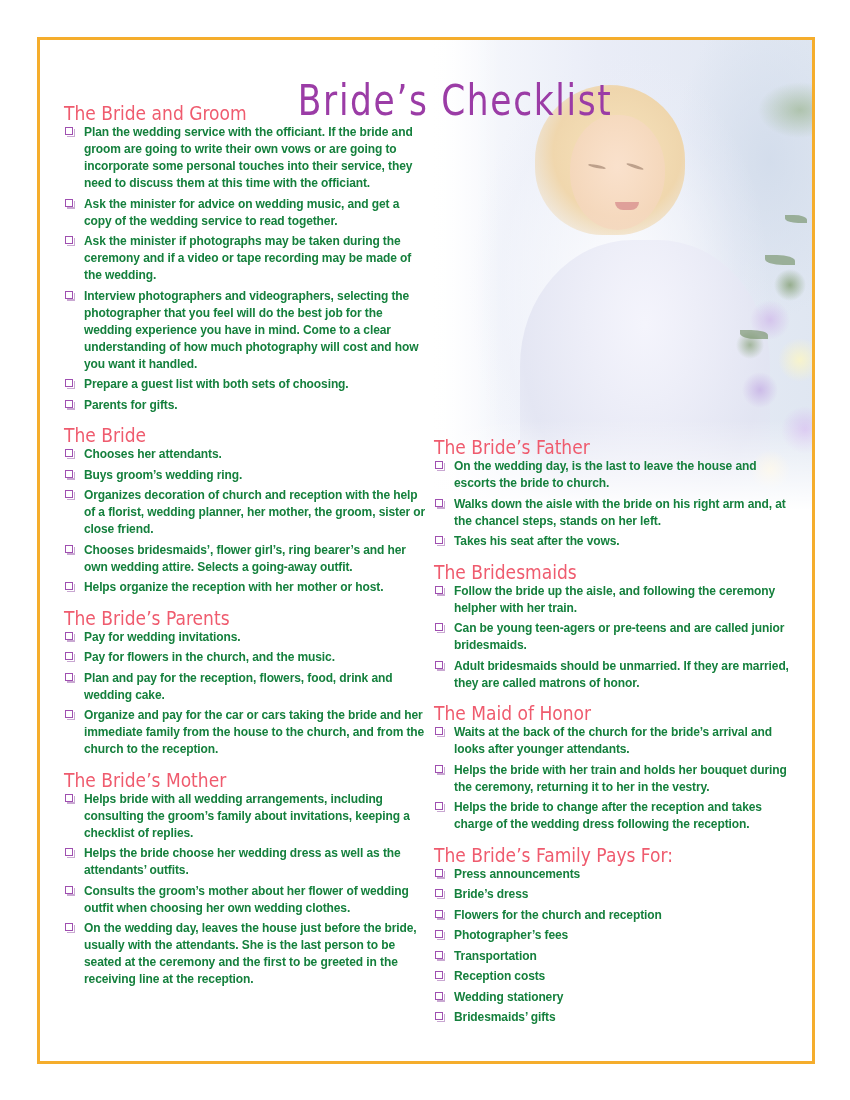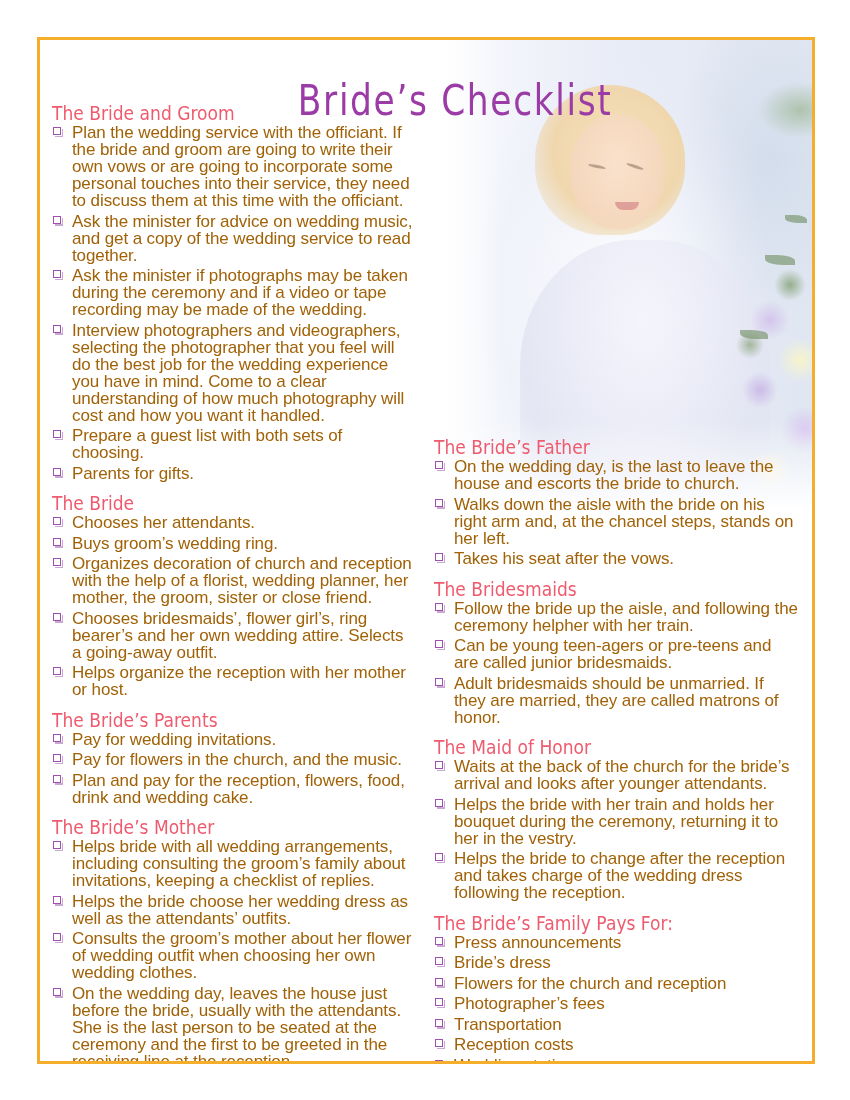--- a/index.html
+++ b/index.html
@@ -38,27 +38,27 @@
   .photo .leaf { position: absolute; background: rgba(110,140,95,0.6); border-radius: 0 60% 0 60%; }
   .photo .fadeL { position: absolute; left: 0; top: 0; width: 70px; height: 100%;
      background: linear-gradient(90deg, #fff 0%, rgba(255,255,255,0) 100%); }
   .photo .fadeB { position: absolute; left: 0; bottom: 0; width: 100%; height: 90px;
      background: linear-gradient(0deg, #fff 0%, rgba(255,255,255,0) 100%); }
 
   .title { position: absolute; left: 0; top: 8px; width: 772px; text-align: center;
            font-size: 42px; color: #9b3ca6; letter-spacing: 2px; font-weight: normal;
            font-family: "DejaVu Sans", sans-serif; transform: scaleX(0.82); transform-origin: 548px 0; }
   .col { position: absolute; }
-  .col-left { left: 12px; top: 62px; width: 365px; }
+  .col-left { left: 24px; top: 62px; width: 365px; }
   .col-right { left: 394px; top: 396px; width: 365px; }
   .section h2 { margin: 0; font-weight: normal; font-size: 19px; color: #ef5b6e; line-height: 22px;
                 font-family: "DejaVu Sans", sans-serif; transform: scaleX(0.9); transform-origin: 0 0; white-space: nowrap; }
   .section ul { list-style: none; margin: 0 0 0 0; padding: 0; }
-  .section li { position: relative; padding-left: 20px; font-size: 17px; line-height: 17px; margin-bottom: 3.5px;
-                letter-spacing: -0.1px; color: #a16207; }
+  .section li { position: relative; padding-left: 20px; font-size: 12px; line-height: 17px; margin-bottom: 3.5px;
+                letter-spacing: -0.1px; color: #15803d; font-weight: bold; }
   .section li .box { position: absolute; left: 1px; top: 3px; width: 8px; height: 8px; border: 1.5px solid #9f4fb0;
                      border-top-color: #9f4fb0; box-sizing: border-box; background: transparent; }
   .section li .box::after { content: ""; position: absolute; right: -3px; top: 1px; width: 1.5px; height: 8px; background: #c9a8d2; }
   .section li .box::before { content: ""; position: absolute; left: 1px; bottom: -3px; width: 8px; height: 1.5px; background: #c9a8d2; }
   .gap { height: 7px; }
 </style>
 </head>
 <body>
 
 <div class="frame">
@@ -108,20 +108,21 @@
       </ul>
     </div>
     <div class="gap"></div>
 
     <div class="section">
       <h2>The Bride’s Parents</h2>
       <ul>
         <li><span class="box"></span><span>Pay for wedding invitations.</span></li>
         <li><span class="box"></span><span>Pay for flowers in the church, and the music.</span></li>
         <li><span class="box"></span><span>Plan and pay for the reception, flowers, food, drink and wedding cake.</span></li>
+        <li><span class="box"></span><span>Organize and pay for the car or cars taking the bride and her immediate family from the house to the church, and from the church to the reception.</span></li>
       </ul>
     </div>
     <div class="gap"></div>
 
     <div class="section">
       <h2>The Bride’s Mother</h2>
       <ul>
         <li><span class="box"></span><span>Helps bride with all wedding arrangements, including consulting the groom’s family about invitations, keeping a checklist of replies.</span></li>
         <li><span class="box"></span><span>Helps the bride choose her wedding dress as well as the attendants’ outfits.</span></li>
         <li><span class="box"></span><span>Consults the groom’s mother about her flower of wedding outfit when choosing her own wedding clothes.</span></li>

